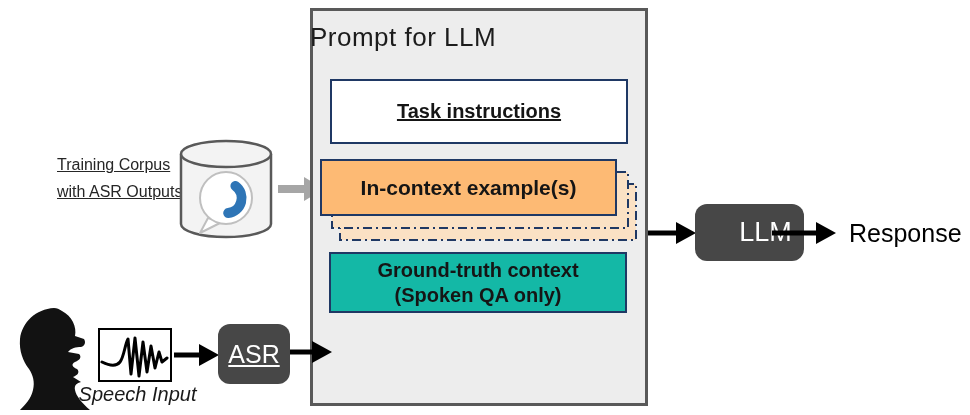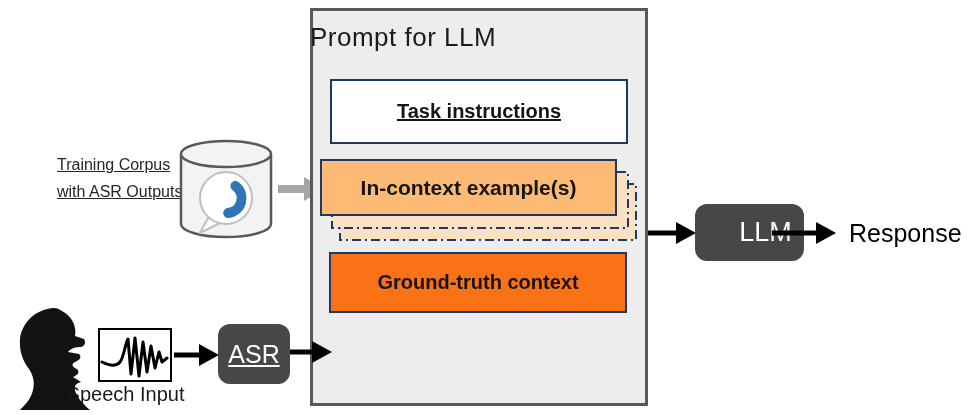--- a/index.html
+++ b/index.html
@@ -20,26 +20,26 @@
   }
 
   .section{
     box-sizing:border-box;border:2px solid #1F3864;
     display:flex;flex-direction:column;align-items:center;justify-content:center;
     text-align:center;font-weight:bold;color:#151515;
   }
   .task-box{left:330px;top:79px;width:298px;height:65px;background:#FFFFFF;font-size:20px;text-decoration:underline;}
   .incontext-box{left:320px;top:159px;width:297px;height:57px;background:#fdba74;font-size:21px;}
   .ghost-svg{left:320px;top:159px;}
-  .green-box{left:329px;top:252px;width:298px;height:61px;background:#f97316;font-size:20px;line-height:25px;}
+  .green-box{left:329px;top:252px;width:298px;height:61px;background:#14b8a6;font-size:20px;line-height:25px;}
   .blue-box{left:329px;top:326px;width:298px;height:62px;background:#DAE9F6;font-size:20px;line-height:25px;}
 
   
   .corpus-label{left:57px;top:151px;width:132px;font-size:16px;line-height:27px;color:#262626;text-decoration:underline;}
-  .speech-label{left:48px;top:383px;width:155px;text-align:center;font-size:20px;color:#1a1a1a;}
+  .speech-label{left:60px;top:383px;width:155px;text-align:center;font-size:20px;color:#1a1a1a;font-style:italic;}
 
   .wave-box{
     left:98px;top:328px;width:74px;height:54px;background:#ffffff;
     border:2px solid #000000;box-sizing:border-box;
   }
 
   .model-box{
     background:#474747;border-radius:12px;color:#ffffff;
     display:flex;align-items:center;justify-content:center;
   }
@@ -85,20 +85,21 @@
     <rect x="20" y="25" width="296" height="56" fill="#FBE1C4" stroke="#1F3864" stroke-width="2" stroke-dasharray="9 4 2 4"></rect>
     <rect x="12" y="13" width="296" height="56" fill="#FBE1C4" stroke="#1F3864" stroke-width="2" stroke-dasharray="9 4 2 4"></rect>
   </svg>
 
   <div class="abs section incontext-box">
     <span>In-context example(s)</span>
   </div>
 
   <div class="abs section green-box">
     <div>Ground-truth context</div>
+    <div>(Spoken QA only)</div>
   </div>
 
 
   <svg class="abs" style="left:14px;top:306px;" width="82" height="104" viewBox="0 0 82 104">
     <path fill="#121212" d="M40,2 C22,3 8,16 6,33 C5,45 9,55 15,63 C19,69 21,76 19,84
       C17,93 11,99 6,104 L76,104 C68,97 62,90 61,84 C60,79 63,77 67,76 L59,71
       C64,69 66,66 63,63 C58,61 57,58 61,56 C66,54 68,51 65,48 L54,46
       C57,42 62,41 67,41 C71,40 72,36 70,33 L61,30 C63,21 58,10 48,5 C45,3 43,2 40,2 Z"></path>
   </svg>
 

